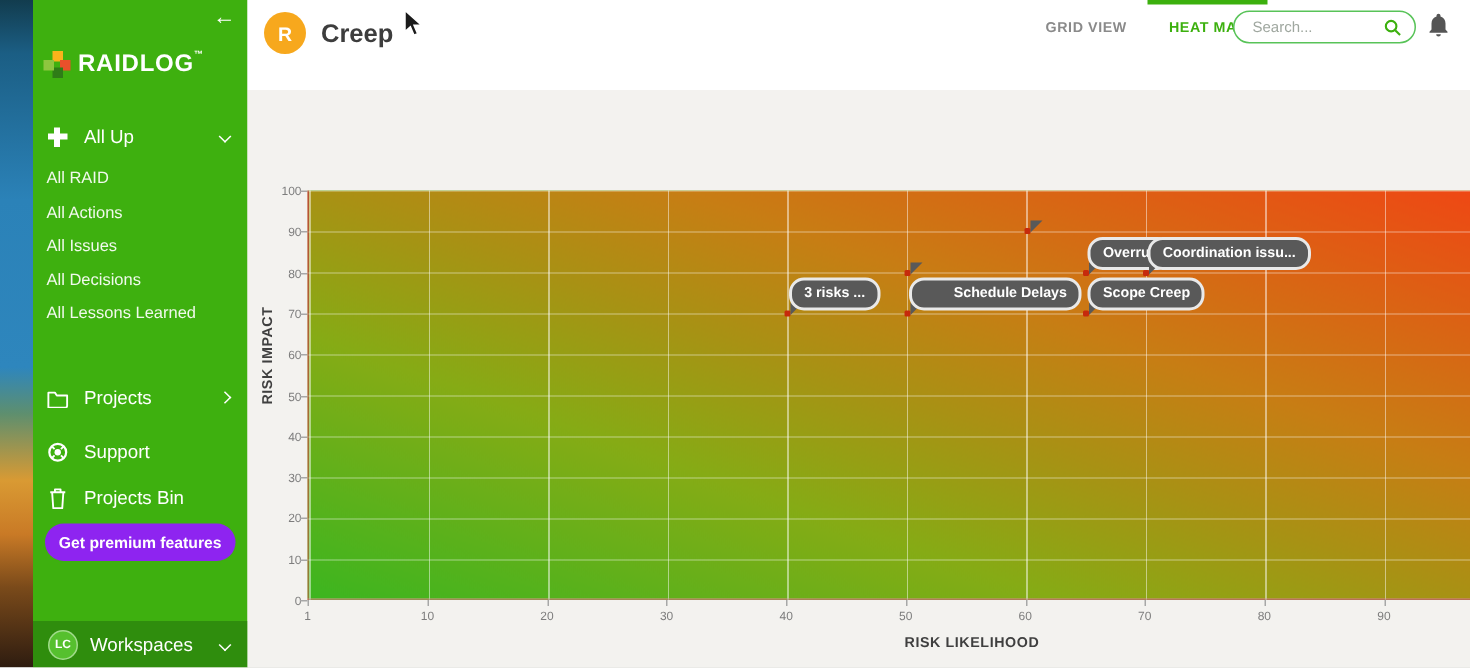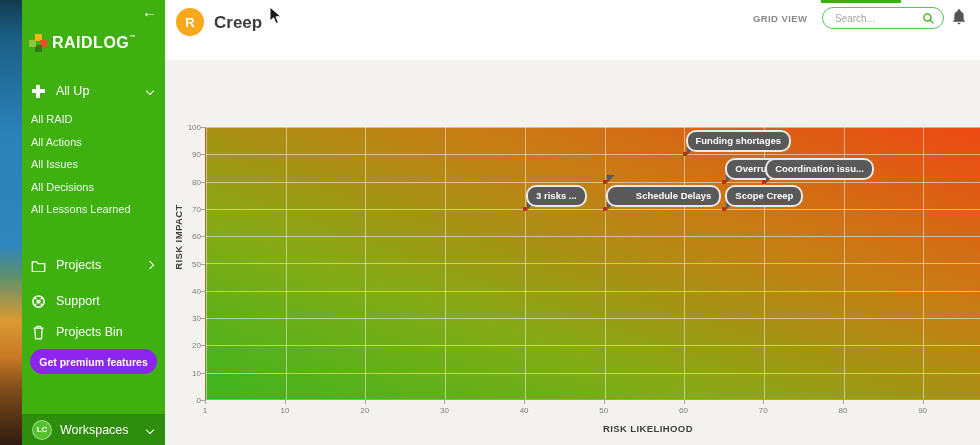--- a/index.html
+++ b/index.html
@@ -42,21 +42,21 @@
   .premium-btn { position:absolute; left:8px; top:349px; width:127px; height:25px; border-radius:13px; background:#8e24f0; color:#fff; font-size:10.5px; font-weight:bold; display:flex; align-items:center; justify-content:center; cursor:pointer; }
 
   .workspaces { position:absolute; left:0; bottom:0; width:143px; height:31px; background:#2f8d0d; display:flex; align-items:center; padding:0 12px 0 10px; cursor:pointer; }
   .ws-avatar { width:20px; height:20px; border-radius:50%; background:#56c02e; border:1.5px solid rgba(255,255,255,.45); color:#fff; font-size:8px; font-weight:bold; display:flex; align-items:center; justify-content:center; margin-right:8px; }
   .ws-label { font-size:12.5px; color:#fff; flex:1; }
 
   
   .topbar { left:165px; top:0; width:815px; height:60px; background:#fff; }
   .risk-icon { position:absolute; left:11px; top:8px; width:28px; height:28px; border-radius:50%; background:#f7a81d; color:#fff; font-weight:bold; font-size:13px; display:flex; align-items:center; justify-content:center; }
   .page-title { position:absolute; left:49px; top:13px; font-size:17px; font-weight:bold; color:#3d3d3d; }
-  .view-tabs { position:absolute; left:588px; top:13px; display:flex; gap:28px; }
+  .view-tabs { position:absolute; left:532px; top:13px; display:flex; gap:28px; }
   .tab { position:relative; font-size:9.5px; font-weight:bold; letter-spacing:.4px; color:#8a8a8a; cursor:pointer; }
   .tab.active { color:#3cb00e; }
   .tab.active::before { content:""; position:absolute; left:-14px; right:-14px; top:-13px; height:3px; background:#3cb00e; }
   .search-pill { position:absolute; left:657px; top:7px; width:122px; height:22px; border:1.5px solid #58c358; border-radius:12px; background:#fff; display:flex; align-items:center; padding:0 8px 0 12px; }
   .search-pill input { border:none; outline:none; flex:1; width:80px; font-size:10px; color:#666; background:transparent; font-family:"Liberation Sans",sans-serif; }
   .search-pill input::placeholder { color:#9fa79f; }
   .bell { position:absolute; left:786px; top:8px; cursor:pointer; }
 
   
   .content-bg { left:165px; top:60px; width:815px; height:385px; background:#f3f2ef; }
@@ -235,21 +235,20 @@
         <div class="xtick-label" style="left: 598.2px;">70</div>
         <div class="xtick-dash" style="left: 598.2px;"></div>
         <div class="xtick-label" style="left: 677.9px;">80</div>
         <div class="xtick-dash" style="left: 677.9px;"></div>
         <div class="xtick-label" style="left: 757.6px;">90</div>
         <div class="xtick-dash" style="left: 757.6px;"></div>
       </div>
     <div class="plot" id="plot">
         <div class="dot" style="left: 476.5px; top: 25.3px;"></div>
         <div class="tail" style="left: 480.5px; top: 20.3px;"></div>
-        <div class="bubble" style="left: 479.5px; top: 3.3px;">Funding shortages</div>
         <div class="dot" style="left: 396.8px; top: 52.6px;"></div>
         <div class="tail" style="left: 400.8px; top: 47.6px;"></div>
         <div class="dot" style="left: 516.35px; top: 52.6px;"></div>
         <div class="tail" style="left: 520.35px; top: 47.6px;"></div>
         <div class="bubble" style="left: 519.35px; top: 30.6px;">Overrun</div>
         <div class="dot" style="left: 556.2px; top: 52.6px;"></div>
         <div class="tail" style="left: 560.2px; top: 47.6px;"></div>
         <div class="bubble" style="left: 559.2px; top: 30.6px;">Coordination issu...</div>
         <div class="dot" style="left: 317.1px; top: 79.9px;"></div>
         <div class="tail" style="left: 321.1px; top: 74.9px;"></div>

